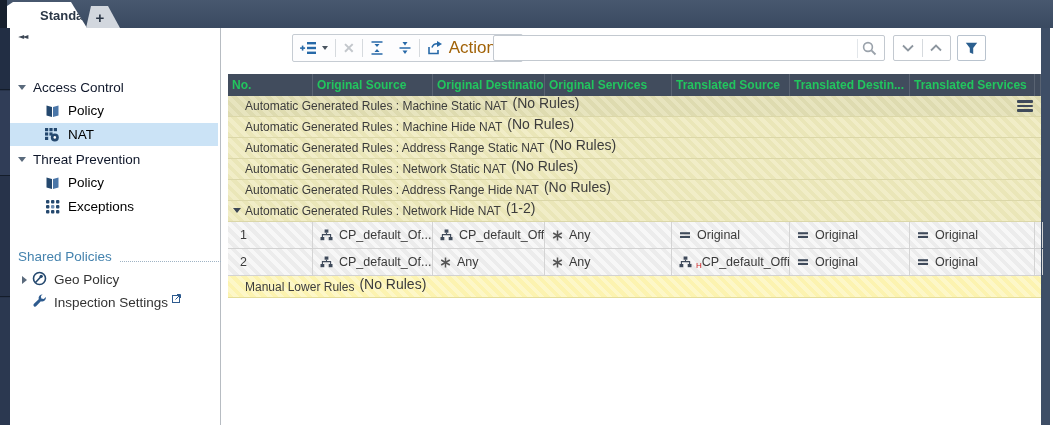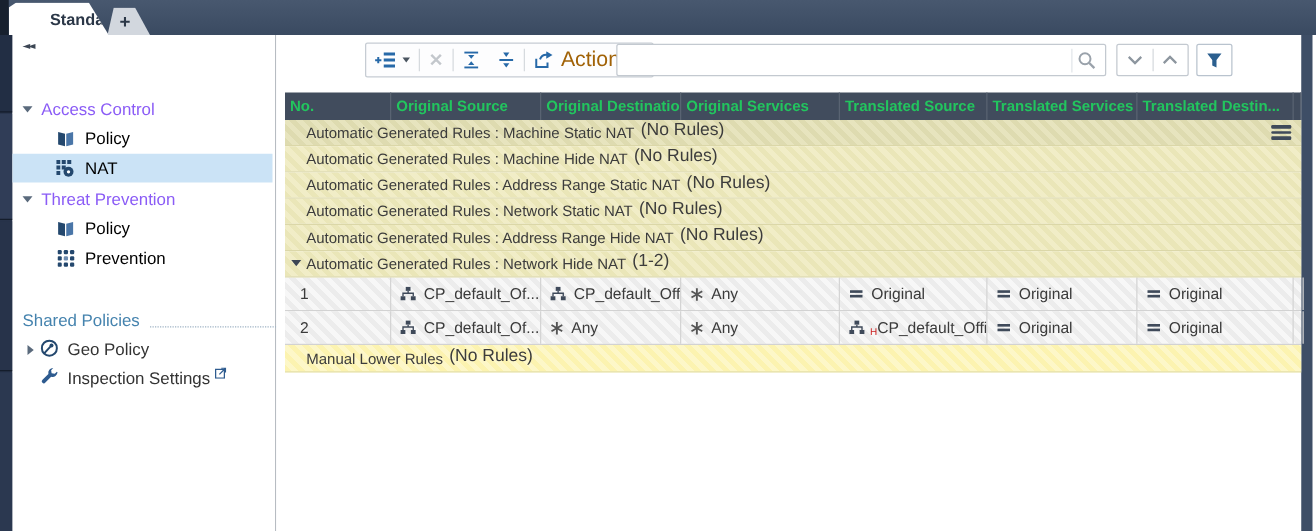--- a/index.html
+++ b/index.html
@@ -24,21 +24,21 @@
 
   .left-strip { position:absolute; left:0; top:0; width:10px; height:397px; background:#27334a; }
   .left-strip .seg1 { position:absolute; left:0; top:0; width:10px; height:62px; background:#222e44; border-bottom:1px solid #141d2b; }
   .left-strip .seg2 { position:absolute; left:0; top:63px; width:10px; height:85px; background:#303d57; border-bottom:1px solid #141d2b; }
   .left-strip .seg3 { position:absolute; left:0; top:149px; width:10px; height:120px; background:#27334a; border-bottom:1px solid #141d2b; }
   .left-strip .seg4 { position:absolute; left:0; top:270px; width:10px; height:127px; background:#2b3850; }
 
   .sidebar { position:absolute; left:10px; top:0; width:211px; height:397px; background:#fff; border-right:1px solid #b7bcc2; }
   .collapse-btn { position:absolute; left:4px; top:2px; font-family:"DejaVu Sans", sans-serif; font-size:8px; color:#3c4654; letter-spacing:-2px; cursor:pointer; padding:2px 4px; }
 
-  .nav-header { position:absolute; left:0; width:211px; height:24px; display:flex; align-items:center; font-size:13.5px; color:#8b5cf6; cursor:pointer; }
+  .nav-header { position:absolute; left:0; width:211px; height:24px; display:flex; align-items:center; font-size:13.5px; color:#0f172a; cursor:pointer; }
   .nav-header .tri-down { width:0; height:0; border-left:4px solid transparent; border-right:4px solid transparent; border-top:5px solid #5a6a7c; margin:0 7px 0 8px; }
   .nav-item { position:absolute; left:0; width:208px; height:23px; display:flex; align-items:center; font-size:13.5px; color:#000000; cursor:pointer; }
   .nav-item .nav-icon { margin-left:35px; margin-right:8px; width:15px; height:15px; flex:0 0 15px; display:flex; align-items:center; justify-content:center; }
   .nav-item.selected { background:#cbe3f6; }
 
   .shared-header { position:absolute; left:0; width:235px; height:24px; display:flex; align-items:center; font-size:13.5px; color:#4583ae; padding-left:8px; }
   .shared-header .leader { flex:1; margin:4px 4px 0 8px; border-bottom:1px dotted #9fb3c4; height:8px; }
   .shared-item { position:absolute; left:0; width:208px; height:23px; display:flex; align-items:center; font-size:13.5px; color:#333; cursor:pointer; }
   .tri-right { width:0; height:0; border-top:4px solid transparent; border-bottom:4px solid transparent; border-left:5px solid #5a6a7c; margin:0 5px 0 12px; }
   .ext-link { margin-left:4px; margin-bottom:8px; }
@@ -179,21 +179,21 @@
                 <rect x="10" y="0" width="3.4" height="3.4" rx="1"></rect>
                 <rect x="0" y="5" width="3.4" height="3.4" rx="1"></rect>
                 <rect x="10" y="5" width="3.4" height="3.4" rx="1"></rect>
                 <rect x="0" y="10" width="3.4" height="3.4" rx="1"></rect>
                 <rect x="5" y="10" width="3.4" height="3.4" rx="1"></rect>
                 <rect x="10" y="10" width="3.4" height="3.4" rx="1"></rect>
                 <rect x="5" y="5" width="3.4" height="3.4" rx="1" fill="#6d8cb0"></rect>
               </g>
             </svg>
         </span>
-        <span>Prevention</span>
+        <span>Exceptions</span>
       </div>
 
       <div class="shared-header" style="top:216px;">
         <span>Shared Policies</span>
         <span class="leader"></span>
       </div>
 
       <div class="shared-item" style="top:240px;">
         <span class="tri-right"></span>
         <span class="nav-icon" style="margin:0 7px 0 0;">
@@ -305,22 +305,22 @@
         </div>
       </div>
 
       <div class="nat-table">
         <div class="tgrid thead">
             <div class="th">No.</div>
             <div class="th">Original Source</div>
             <div class="th">Original Destination</div>
             <div class="th">Original Services</div>
             <div class="th">Translated Source</div>
+            <div class="th">Translated Destin...</div>
             <div class="th">Translated Services</div>
-            <div class="th">Translated Destin...</div>
             <div class="th"></div>
           </div>
         <div>
             <div class="section-row selected">
               <span class="section-title">Automatic Generated Rules : Machine Static NAT</span>
               <span class="sup">(No Rules)</span>
               <div class="row-menu">
                 <span></span>
                 <span></span>
                 <span></span>

